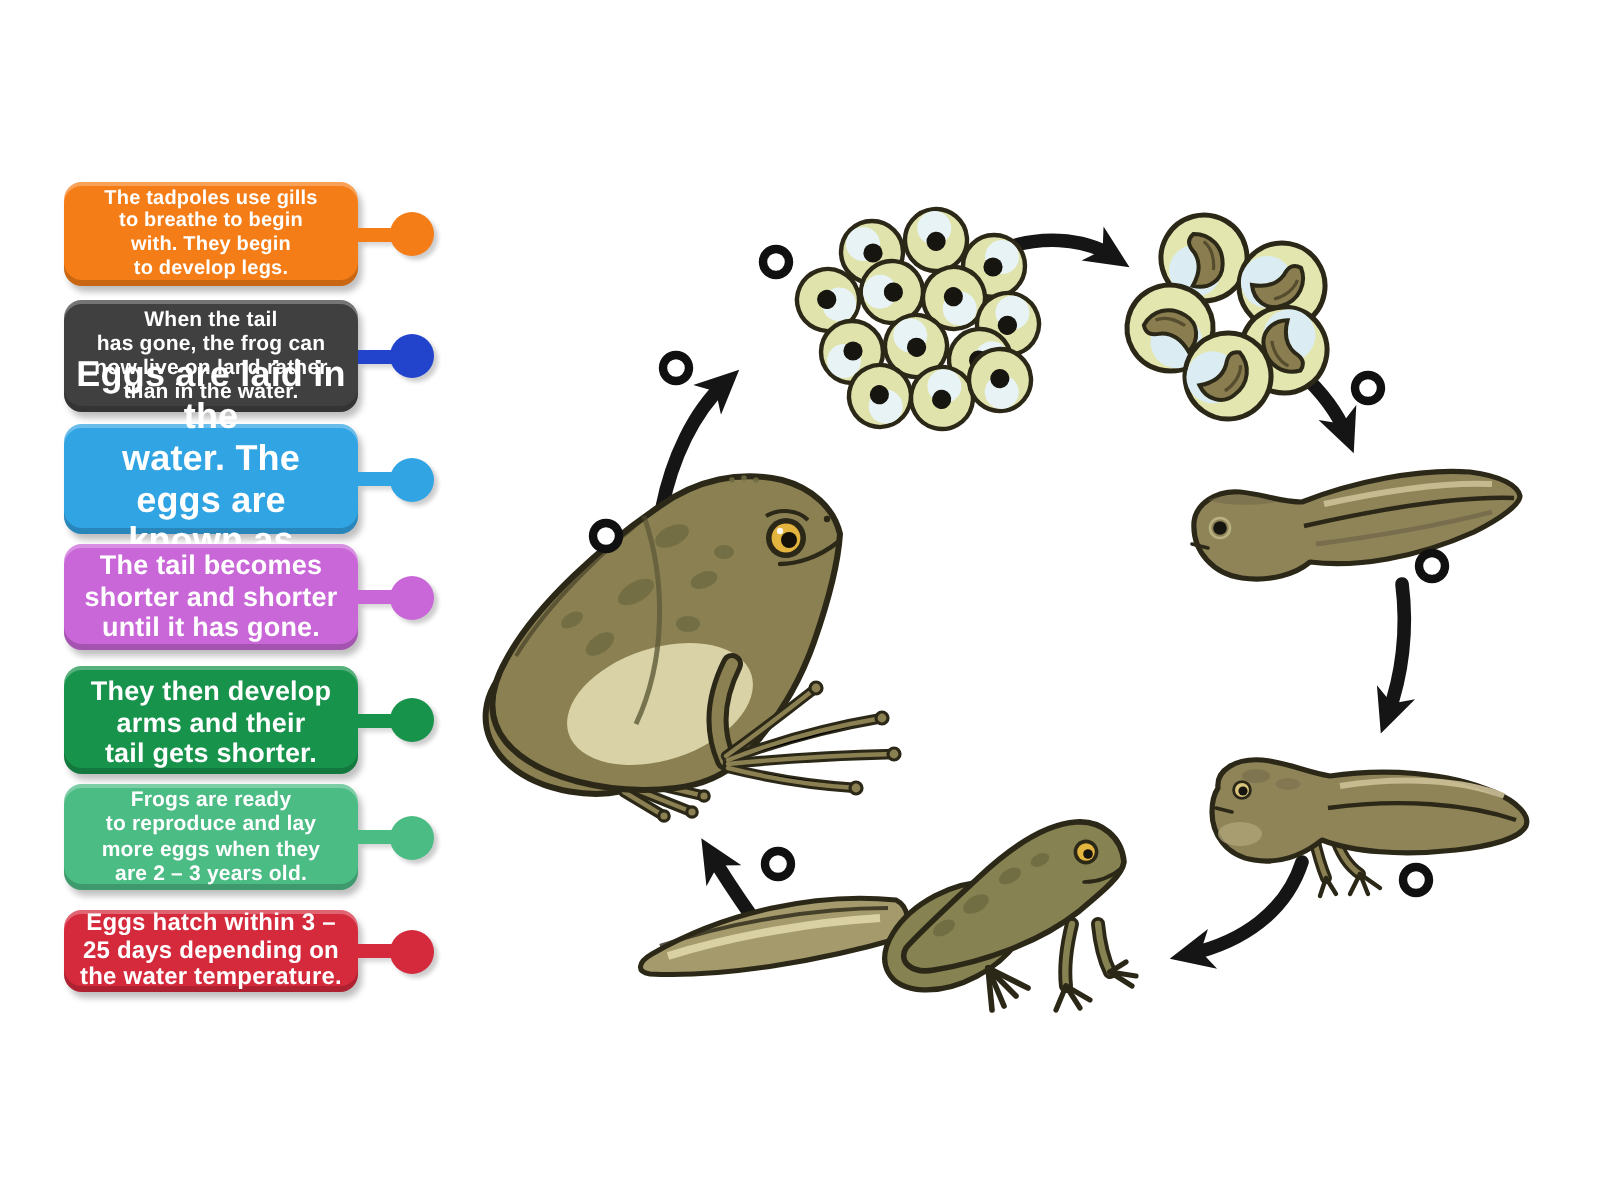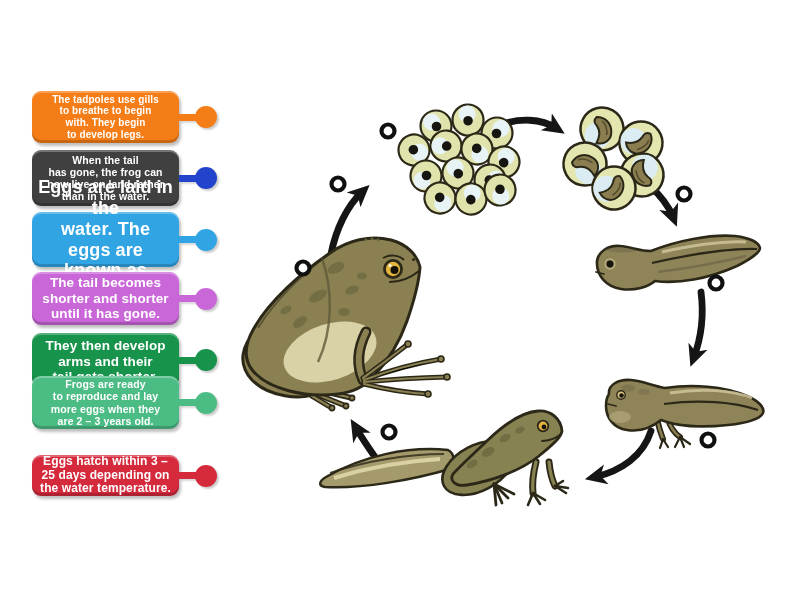--- a/index.html
+++ b/index.html
@@ -276,21 +276,21 @@
   <div class="label-item" style="top:333px;height:54px">
     <div class="label-box" style="background: rgb(23, 147, 75); align-items: flex-end;">
       <div class="label-text" style="font-size:13.5px">They then develop
 arms and their
 tail gets shorter.</div>
     </div>
     <div class="stem" style="background: rgb(23, 147, 75);"></div>
     <div class="dot" style="background: rgb(23, 147, 75);"></div>
   </div>
 
-  <div class="label-item" style="top:376px;height:53px">
+  <div class="label-item" style="top:392px;height:53px">
     <div class="label-box" style="background: rgb(76, 188, 133);">
       <div class="label-text" style="font-size:10.5px">Frogs are ready
 to reproduce and lay
 more eggs when they
 are 2 – 3 years old.</div>
     </div>
     <div class="stem" style="background: rgb(76, 188, 133);"></div>
     <div class="dot" style="background: rgb(76, 188, 133);"></div>
   </div>
 

